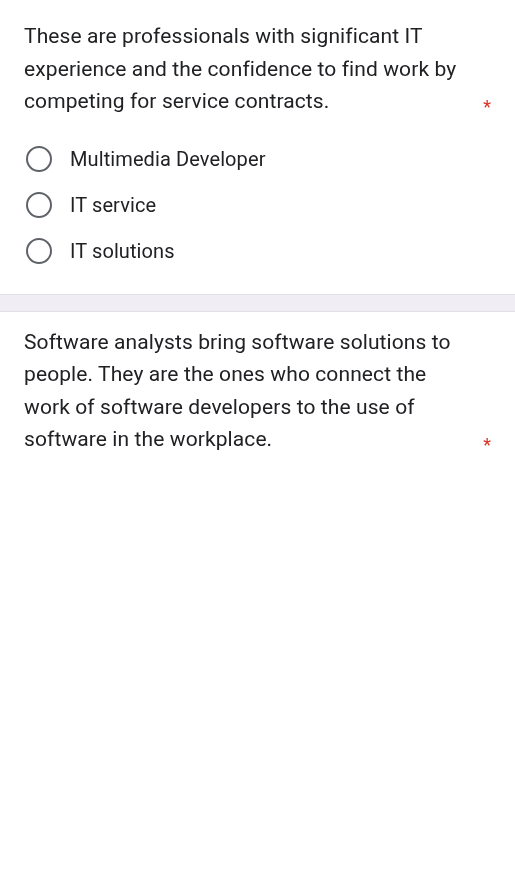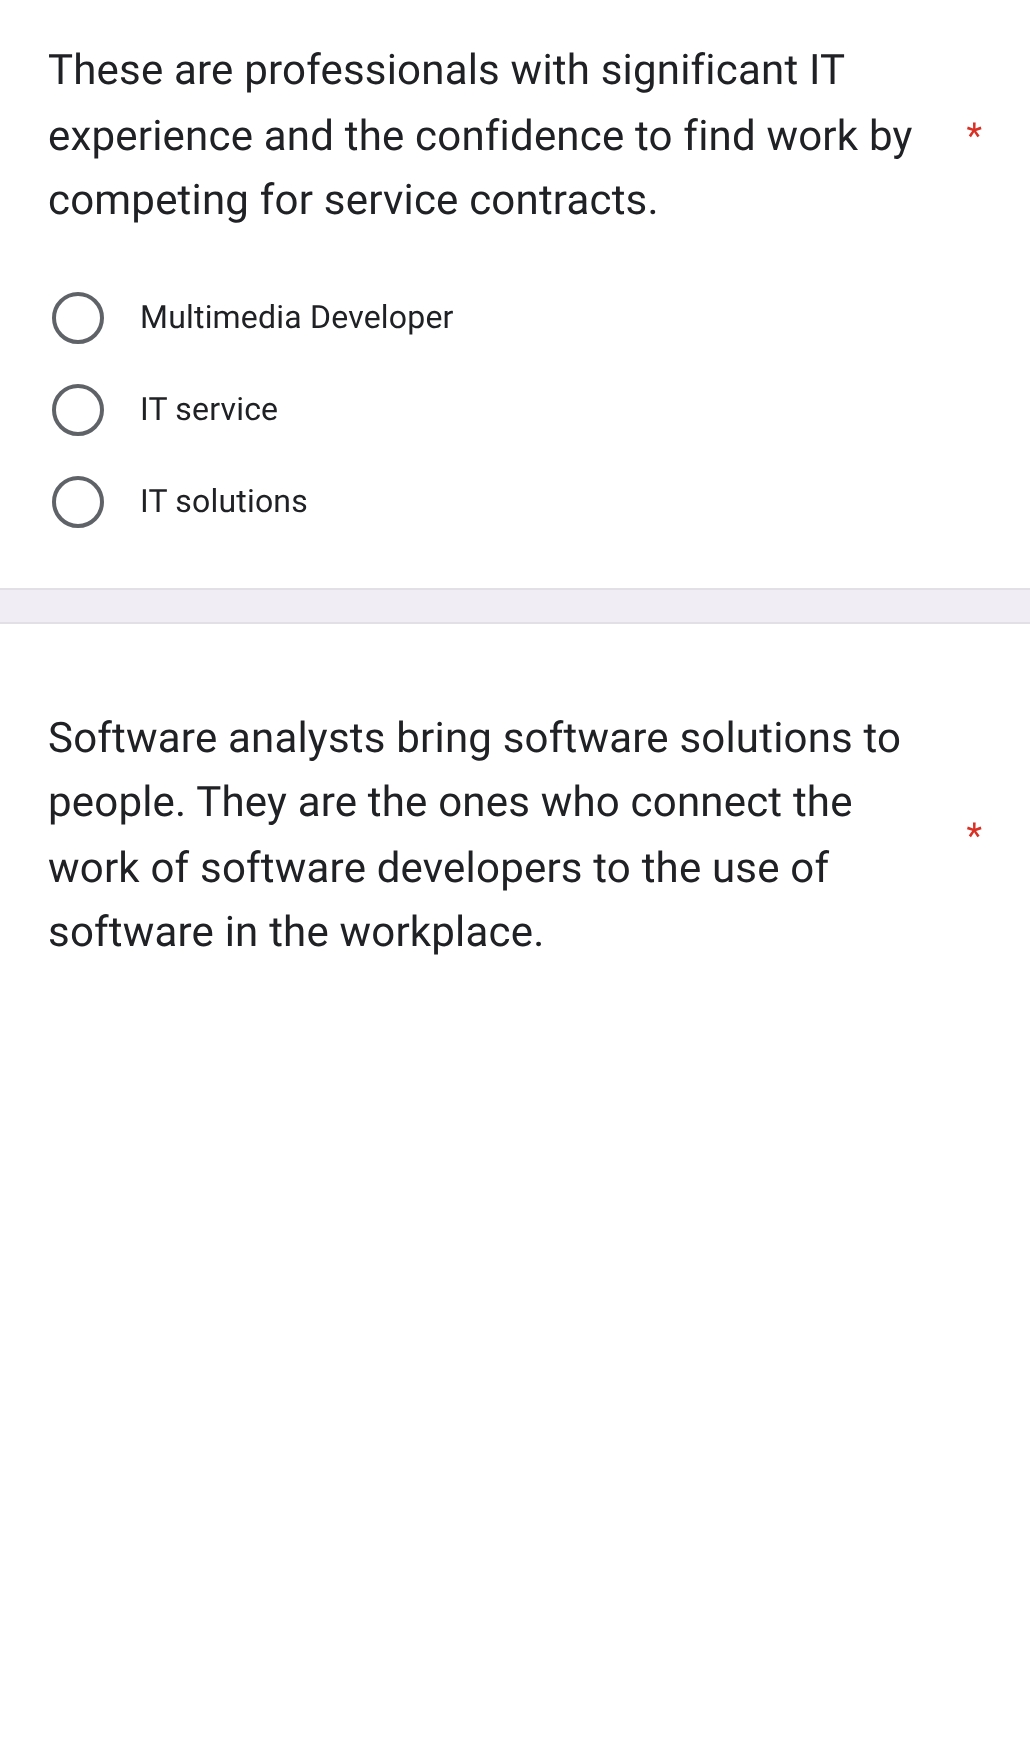--- a/index.html
+++ b/index.html
@@ -11,21 +11,21 @@
       font-family: Roboto, Arial, sans-serif;
       background: #ffffff;
       width: 515px;
     }
     .question-card {
       padding: 24px 24px 24px 24px;
       background: #ffffff;
     }
     .question-header {
       display: flex;
-      align-items: center;
+      align-items: flex-end;
       justify-content: space-between;
       margin-bottom: 28px;
     }
     .question-text {
       font-size: 21px;
       color: #202124;
       line-height: 1.55;
       flex: 1;
       letter-spacing: 0.1px;
     }
@@ -48,36 +48,36 @@
       cursor: pointer;
     }
     .radio-outer {
       width: 26px;
       height: 26px;
       border: 2.5px solid #5f6368;
       border-radius: 50%;
       flex-shrink: 0;
     }
     .option-label {
-      font-size: 16px;
+      font-size: 20px;
       color: #202124;
       letter-spacing: 0.1px;
     }
     .separator {
       height: 18px;
       background: #f0eef4;
       border-top: 1px solid #e2e0e6;
       border-bottom: 1px solid #e2e0e6;
     }
     .q1 {
       padding-top: 20px;
       padding-bottom: 30px;
     }
     .q2 {
-      padding-top: 42px;
+      padding-top: 14px;
       padding-bottom: 18px;
     }
   </style>
 </head>
 <body>
 
 <div class="question-card q1">
   <div class="question-header">
     <div class="question-text">These are professionals with significant IT experience and the confidence to find work by competing for service contracts.</div>
     <div class="required-asterisk">*</div>

